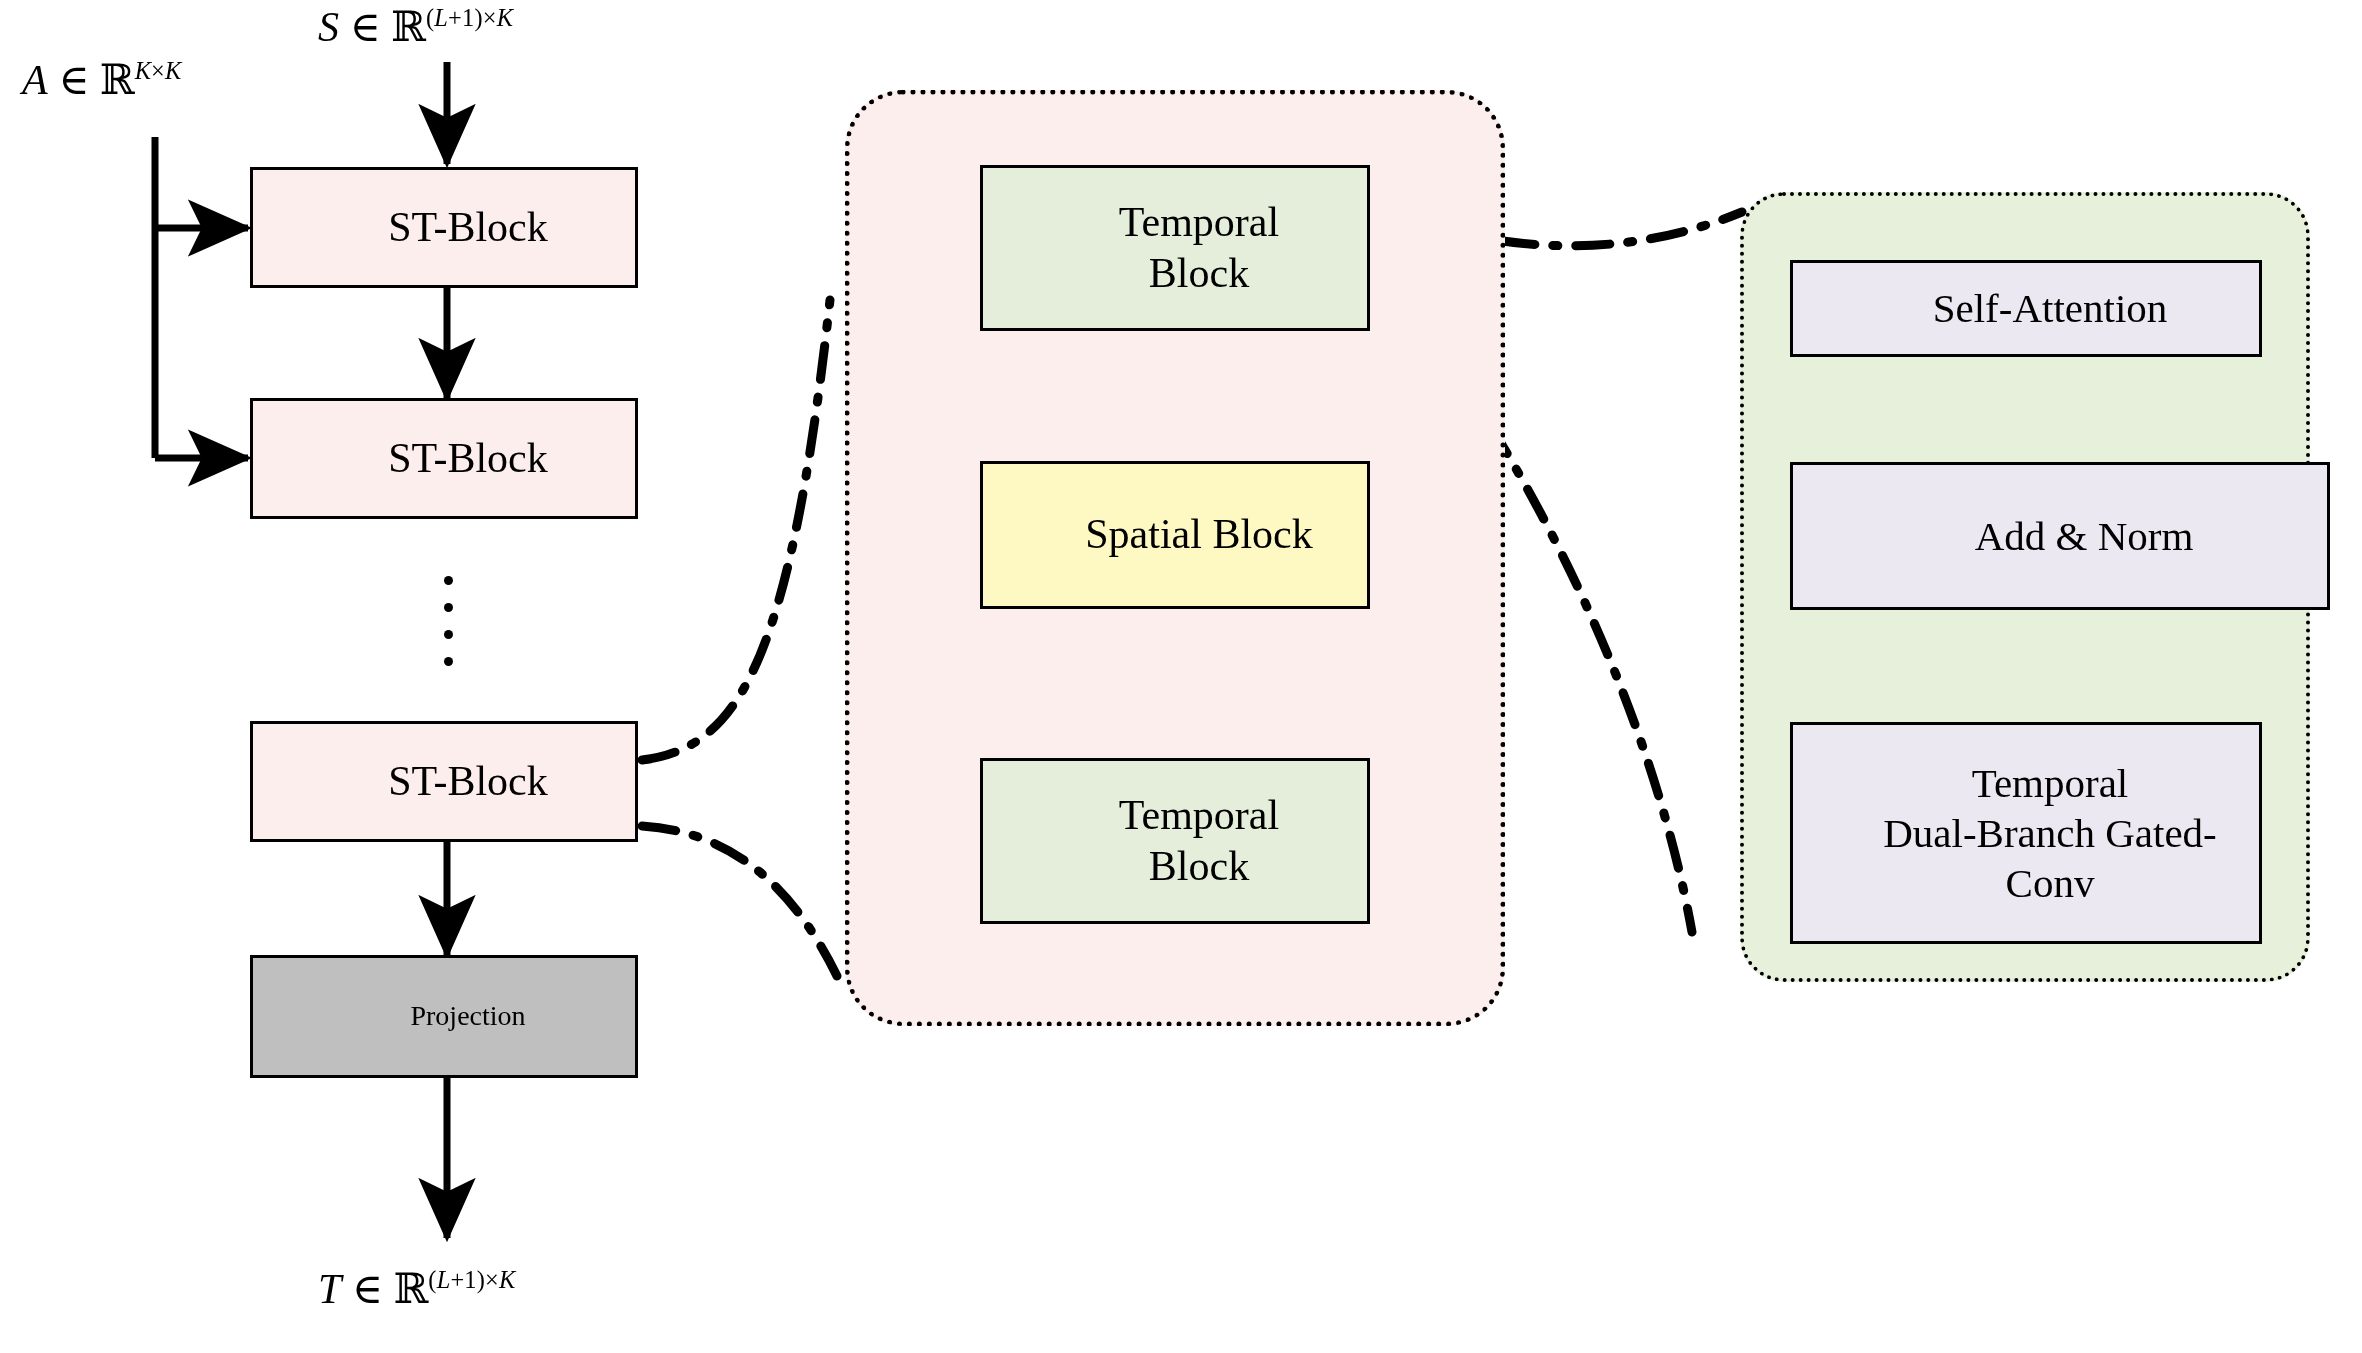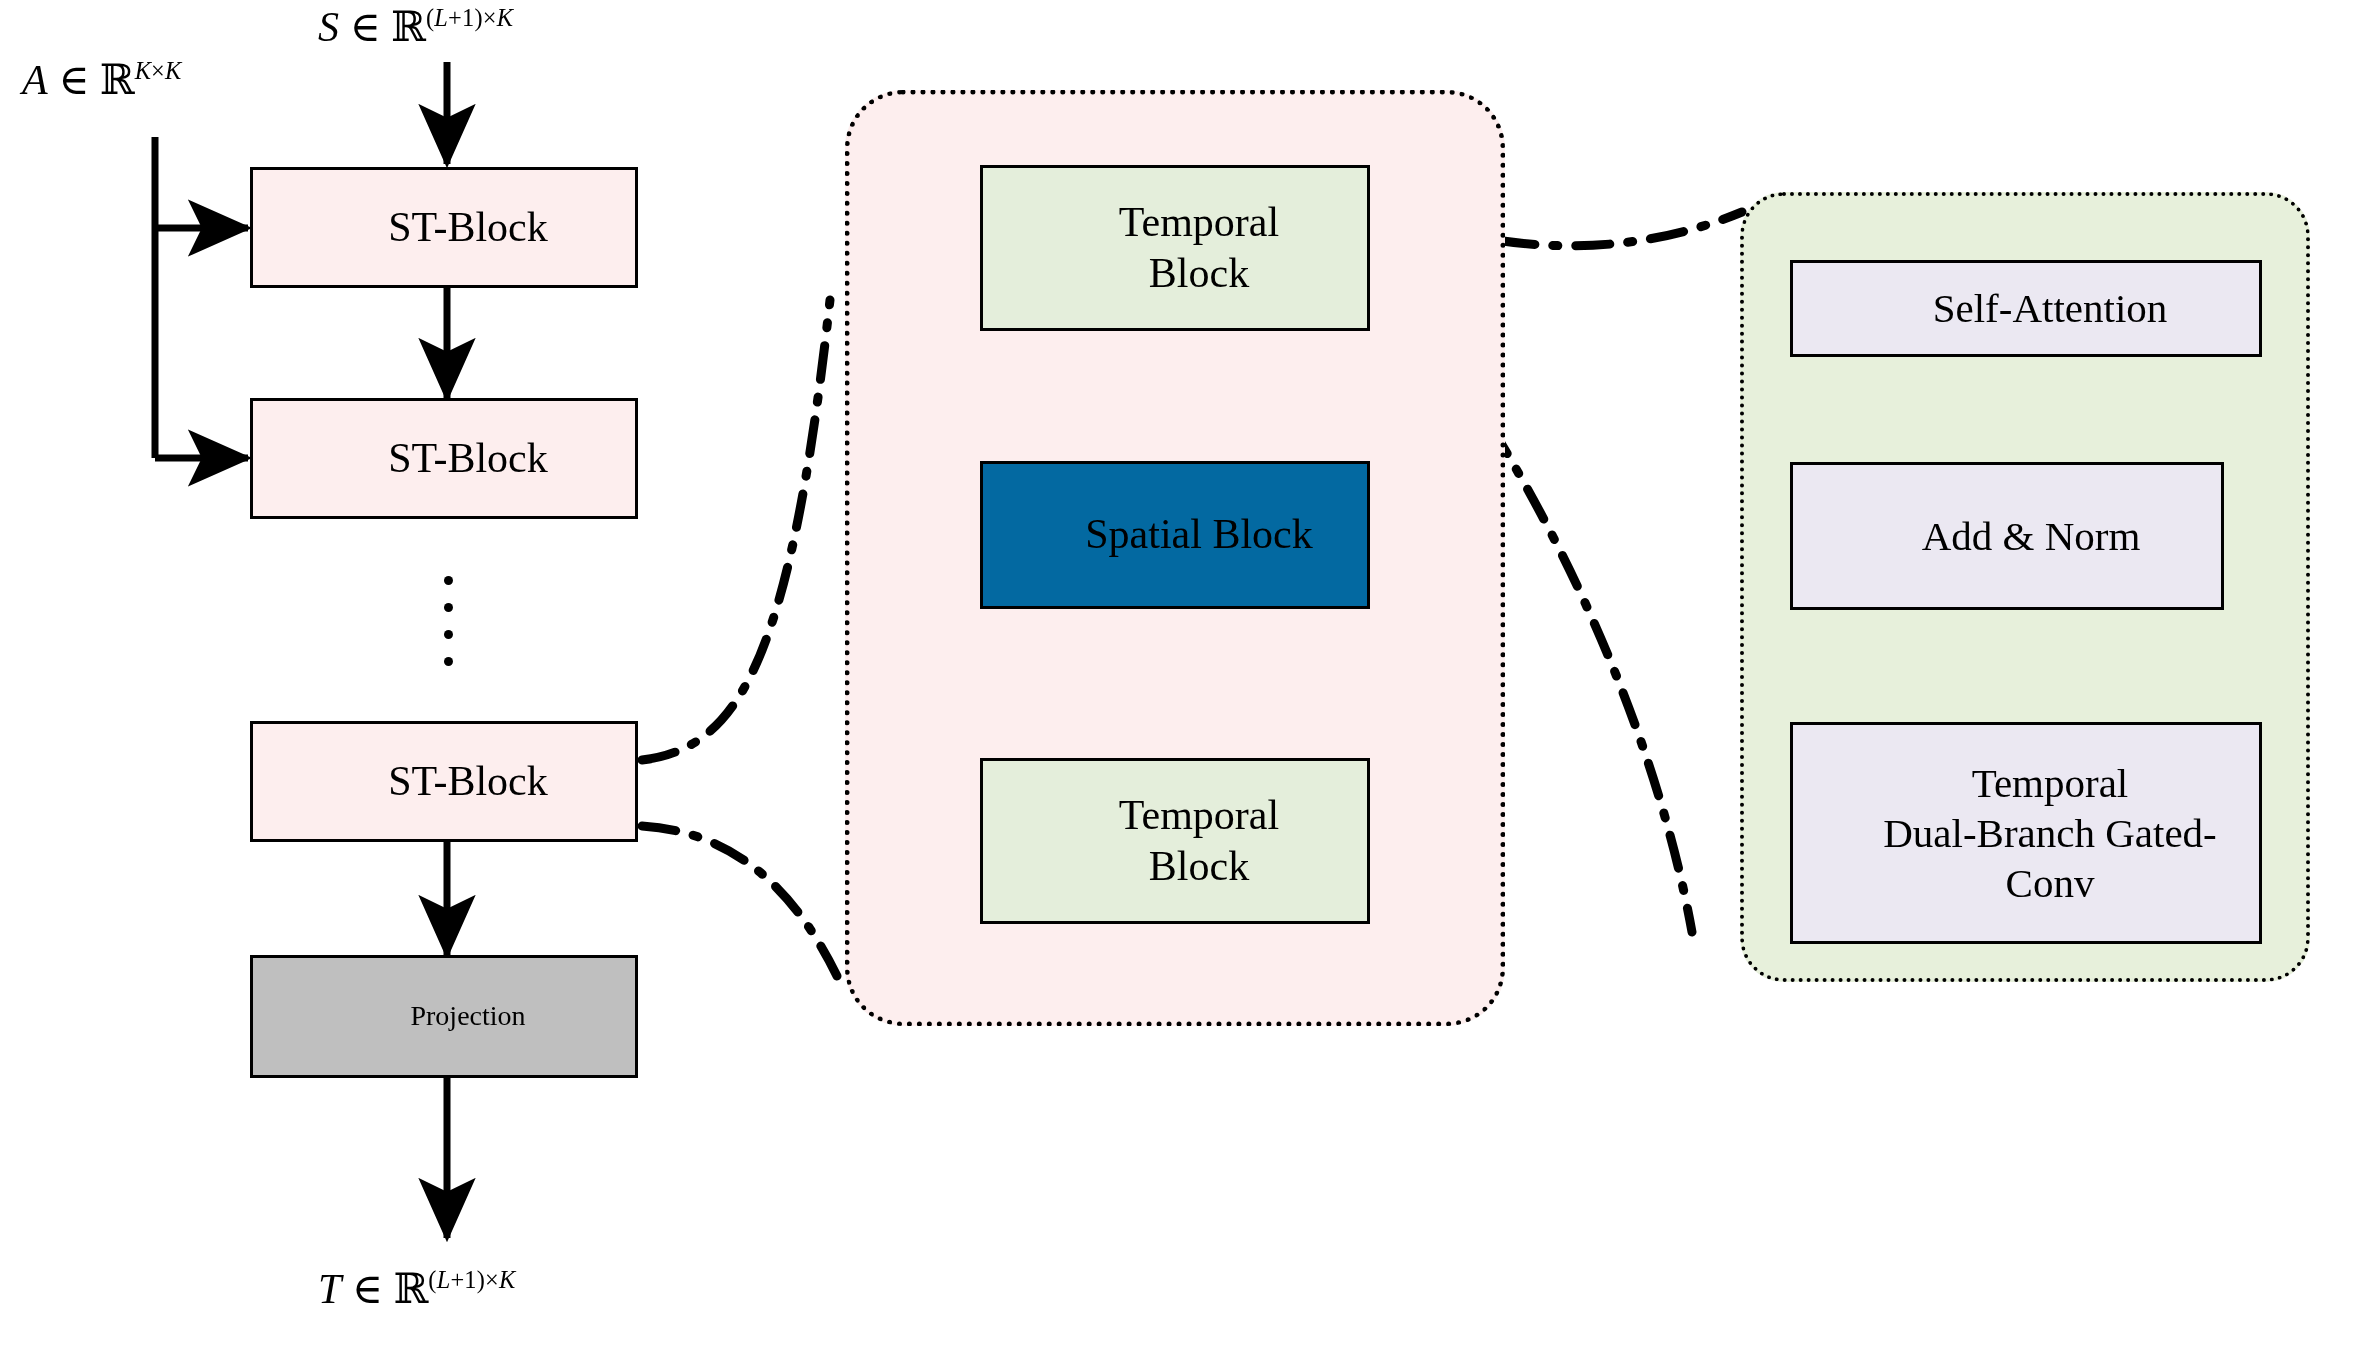--- a/index.html
+++ b/index.html
@@ -165,36 +165,36 @@
     <span>Projection</span>
   </div>
 
   <div class="node" style="left:980px; top:165px; width:390px; height:166px; background:#e4eedb; font-size:42px;">
     <span>
       <span>Temporal</span>
       <span>Block</span>
     </span>
   </div>
 
-  <div class="node" style="left:980px; top:461px; width:390px; height:148px; background:#0369a1; font-size:42px;">
+  <div class="node" style="left:980px; top:461px; width:390px; height:148px; background:#fef9c3; font-size:42px;">
     <span>Spatial Block</span>
   </div>
 
   <div class="node" style="left:980px; top:758px; width:390px; height:166px; background:#e4eedb; font-size:42px;">
     <span>
       <span>Temporal</span>
       <span>Block</span>
     </span>
   </div>
 
   <div class="node" style="left:1790px; top:260px; width:472px; height:97px; background:#ebe8f2; font-size:41px;">
     <span>Self-Attention</span>
   </div>
 
-  <div class="node" style="left:1790px; top:462px; width:434px; height:148px; background:#ebe8f2; font-size:41px;">
+  <div class="node" style="left:1790px; top:462px; width:540px; height:148px; background:#ebe8f2; font-size:41px;">
     <span>Add &amp; Norm</span>
   </div>
 
   <div class="node" style="left:1790px; top:722px; width:472px; height:222px; background:#ebe8f2; font-size:41px;">
     <span>
       <span>Temporal</span>
       <span>Dual-Branch Gated-</span>
       <span>Conv</span>
     </span>
   </div>

